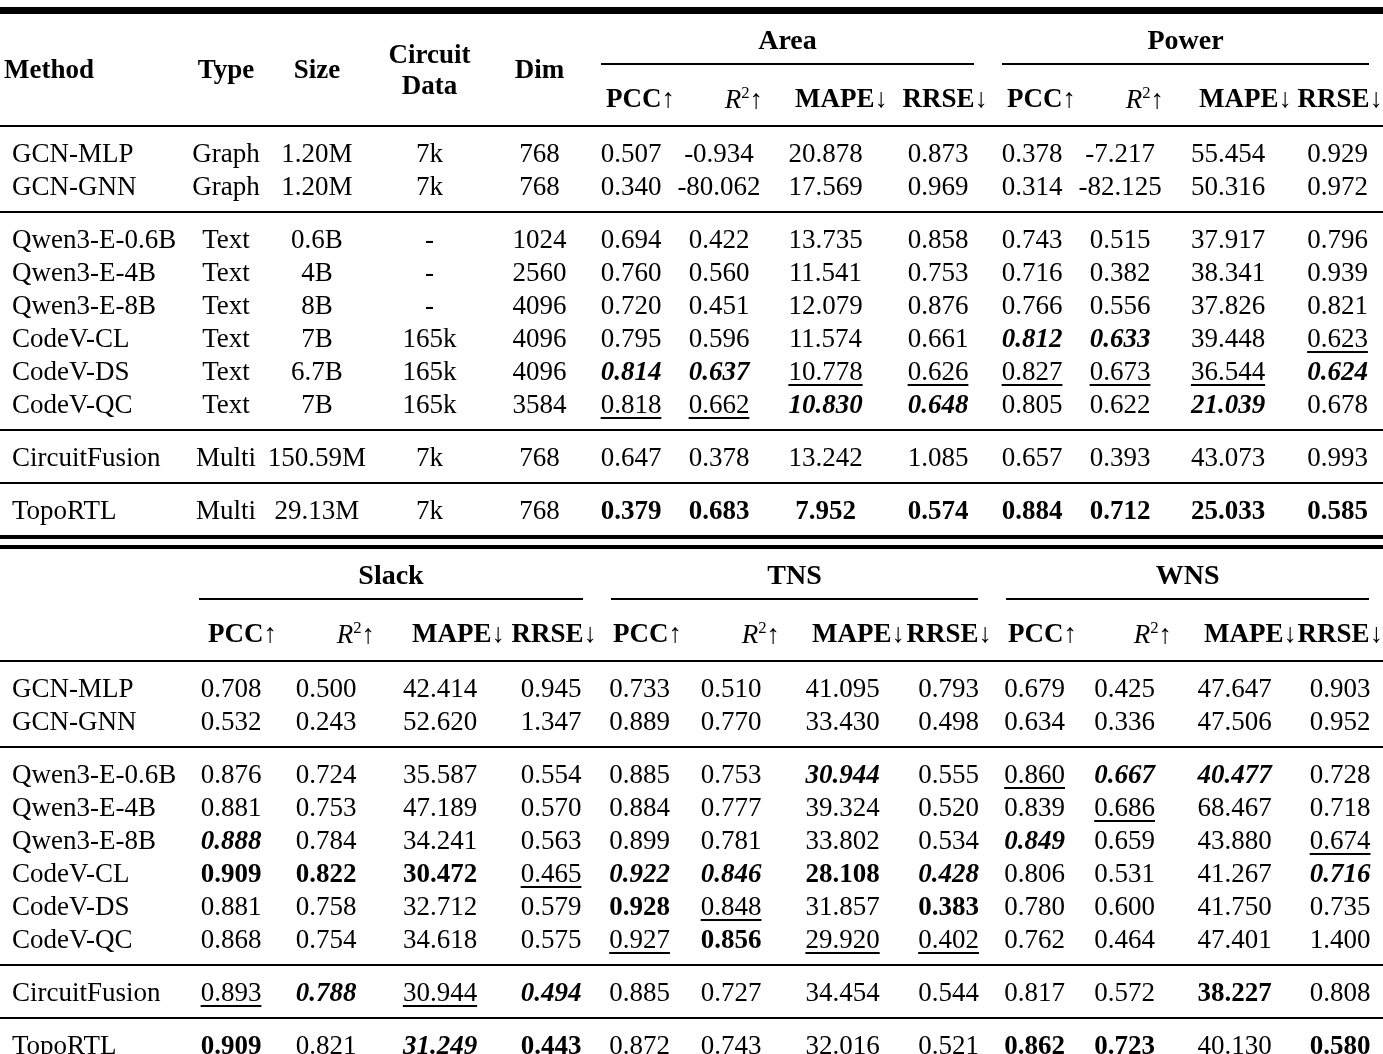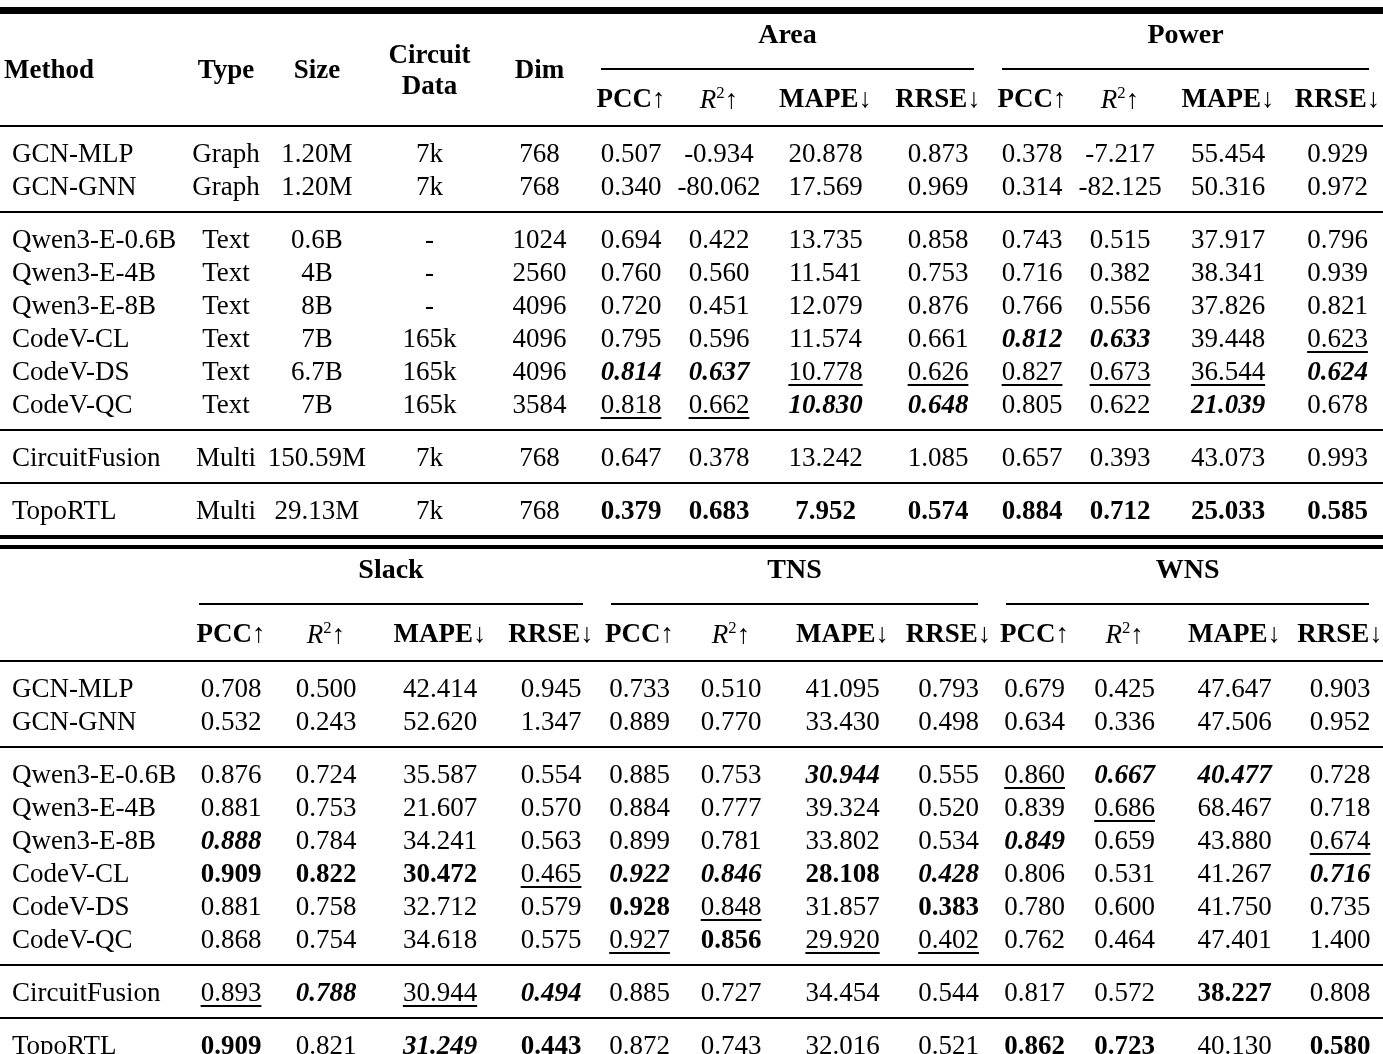--- a/index.html
+++ b/index.html
@@ -12,22 +12,22 @@
   .rule-top{height:7px;}
   .rule-double{height:6px;background:#fff;border-top:4px solid #000;border-bottom:4px solid #000;box-sizing:content-box;}
   table{width:1383px;border-collapse:collapse;table-layout:fixed;font-size:27px;}
   th,td{padding:0;margin:0;white-space:nowrap;overflow:visible;}
   thead{border-bottom:2px solid #000;}
   thead th{vertical-align:middle;font-weight:bold;}
   tr.group-row{height:58px;}
   tr.metric-row{height:54px;}
   .method-h{text-align:left;padding-left:4px;}
   .wrap-h{line-height:31px;}
-  .group .gwrap{border-bottom:2px solid #000;margin:0 14px;padding:2px 0 18px;font-size:28px;}
-  .metric{text-align:center;}
+  .group .gwrap{border-bottom:2px solid #000;margin:0 14px;padding:2px 0 7px;font-size:28px;}
+  .metric{text-align:right;}
   .metric i{font-weight:normal;font-style:italic;font-family:"Liberation Serif",serif;}
   .metric sup{font-size:0.62em;font-weight:normal;vertical-align:super;}
   .arr{font-weight:normal;}
   tbody{border-top:2px solid #000;}
   tbody td{height:32px;line-height:33px;}
   tbody tr.first td{padding-top:10px;}
   tbody tr.last td{padding-bottom:8px;}
   td.m{text-align:left;padding-left:12px;}
   td.c,td.v{text-align:center;}
   .s-b{font-weight:bold;}
@@ -333,21 +333,21 @@
           <td class="v">0.555</td>
           <td class="v s-u">0.860</td>
           <td class="v s-i">0.667</td>
           <td class="v s-i">40.477</td>
           <td class="v">0.728</td>
         </tr>
         <tr>
           <td class="m">Qwen3-E-4B</td>
           <td class="v">0.881</td>
           <td class="v">0.753</td>
-          <td class="v">21.607</td>
+          <td class="v">47.189</td>
           <td class="v">0.570</td>
           <td class="v">0.884</td>
           <td class="v">0.777</td>
           <td class="v">39.324</td>
           <td class="v">0.520</td>
           <td class="v">0.839</td>
           <td class="v s-u">0.686</td>
           <td class="v">68.467</td>
           <td class="v">0.718</td>
         </tr>

